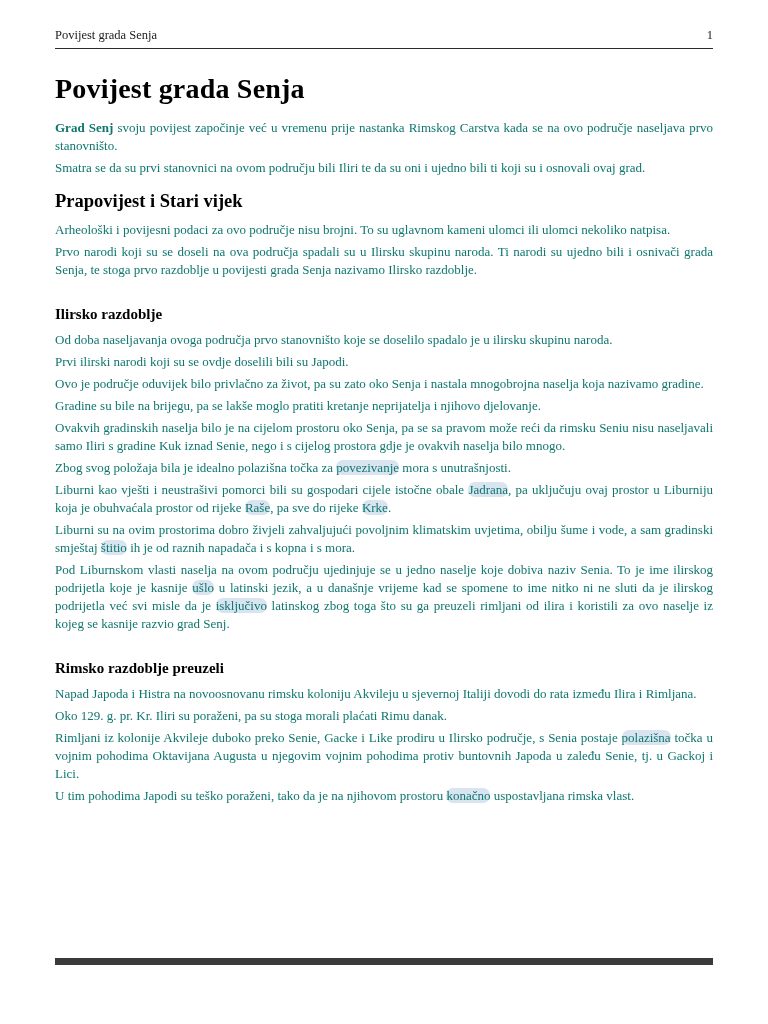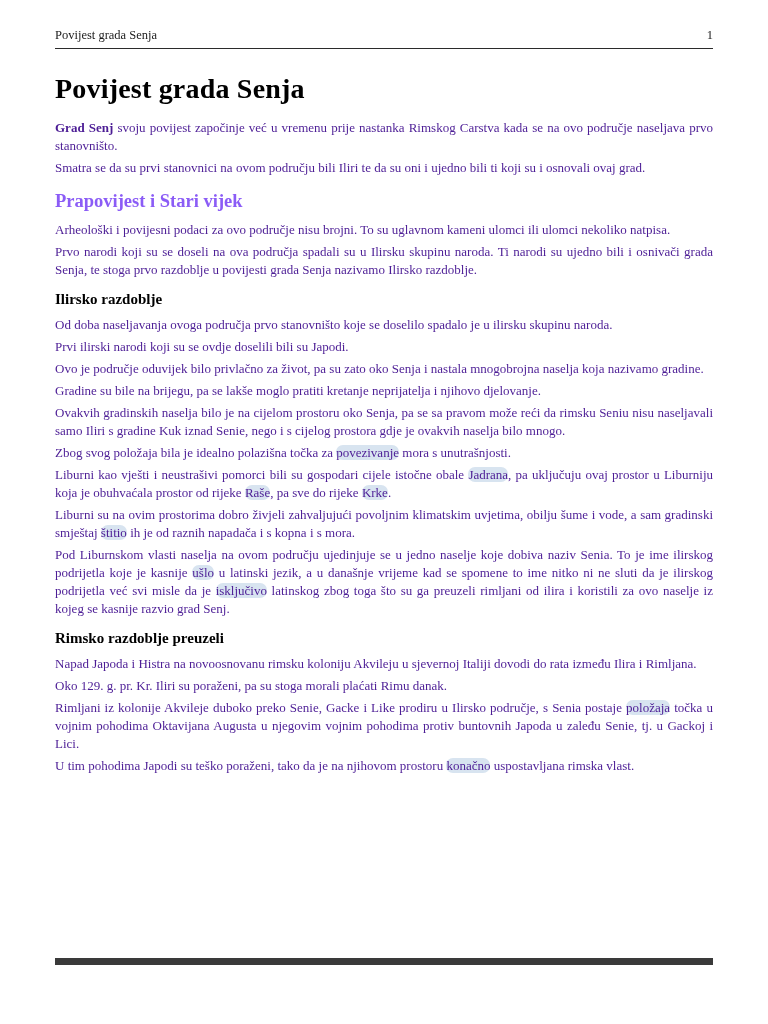--- a/index.html
+++ b/index.html
@@ -34,32 +34,32 @@
     font-weight: bold;
     margin: 24px 0 14px 0;
     letter-spacing: 0.2px;
     color: #000000;
   }
   .article-body p {
     font-size: 13px;
     line-height: 18px;
     text-align: justify;
     margin: 0 0 4px 0;
-    color: #4c1d95;
+    color: #0f766e;
   }
   .article-body h2 {
     font-size: 18.5px;
     font-weight: bold;
     margin: 14px 0 9px 0;
-    color: #8b5cf6;
+    color: #000000;
   }
   .article-body h3 {
     font-size: 15px;
     font-weight: bold;
-    margin: 12px 0 8px 0;
+    margin: 27px 0 8px 0;
     color: #000000;
   }
   .article-body span.b {
     font-weight: bold;
   }
   .article-body span.hl {
     background: var(--hl-color, #d8e4f0);
     border-radius: 7px;
   }
   .footer-bar {
@@ -93,18 +93,18 @@
         <p><span>Ovo je područje oduvijek bilo privlačno za život, pa su zato oko Senja i nastala mnogobrojna naselja koja nazivamo gradine.</span></p>
         <p><span>Gradine su bile na brijegu, pa se lakše moglo pratiti kretanje neprijatelja i njihovo djelovanje.</span></p>
         <p><span>Ovakvih gradinskih naselja bilo je na cijelom prostoru oko Senja, pa se sa pravom može reći da rimsku Seniu nisu naseljavali samo Iliri s gradine Kuk iznad Senie, nego i s cijelog prostora gdje je ovakvih naselja bilo mnogo.</span></p>
         <p><span>Zbog svog položaja bila je idealno polazišna točka za </span><span class="hl">povezivanje</span><span> mora s unutrašnjosti.</span></p>
         <p><span>Liburni kao vješti i neustrašivi pomorci bili su gospodari cijele istočne obale </span><span class="hl">Jadrana</span><span>, pa uključuju ovaj prostor u Liburniju koja je obuhvaćala prostor od rijeke </span><span class="hl">Raše</span><span>, pa sve do rijeke </span><span class="hl">Krke</span><span>.</span></p>
         <p><span>Liburni su na ovim prostorima dobro živjeli zahvaljujući povoljnim klimatskim uvjetima, obilju šume i vode, a sam gradinski smještaj </span><span class="hl">štitio</span><span> ih je od raznih napadača i s kopna i s mora.</span></p>
         <p><span>Pod Liburnskom vlasti naselja na ovom području ujedinjuje se u jedno naselje koje dobiva naziv Senia. To je ime ilirskog podrijetla koje je kasnije </span><span class="hl">ušlo</span><span> u latinski jezik, a u današnje vrijeme kad se spomene to ime nitko ni ne sluti da je ilirskog podrijetla već svi misle da je </span><span class="hl">isključivo</span><span> latinskog zbog toga što su ga preuzeli rimljani od ilira i koristili za ovo naselje iz kojeg se kasnije razvio grad Senj.</span></p>
         <h3>Rimsko razdoblje preuzeli</h3>
         <p><span>Napad Japoda i Histra na novoosnovanu rimsku koloniju Akvileju u sjevernoj Italiji dovodi do rata između Ilira i Rimljana.</span></p>
         <p><span>Oko 129. g. pr. Kr. Iliri su poraženi, pa su stoga morali plaćati Rimu danak.</span></p>
-        <p><span>Rimljani iz kolonije Akvileje duboko preko Senie, Gacke i Like prodiru u Ilirsko područje, s Senia postaje </span><span class="hl">položaja</span><span> točka u vojnim pohodima Oktavijana Augusta u njegovim vojnim pohodima protiv buntovnih Japoda u zaleđu Senie, tj. u Gackoj i Lici.</span></p>
+        <p><span>Rimljani iz kolonije Akvileje duboko preko Senie, Gacke i Like prodiru u Ilirsko područje, s Senia postaje </span><span class="hl">polazišna</span><span> točka u vojnim pohodima Oktavijana Augusta u njegovim vojnim pohodima protiv buntovnih Japoda u zaleđu Senie, tj. u Gackoj i Lici.</span></p>
         <p><span>U tim pohodima Japodi su teško poraženi, tako da je na njihovom prostoru </span><span class="hl">konačno</span><span> uspostavljana rimska vlast.</span></p>
       </div>
   </div>
   <div class="footer-bar"></div>
 </div>
 
 </body></html>

